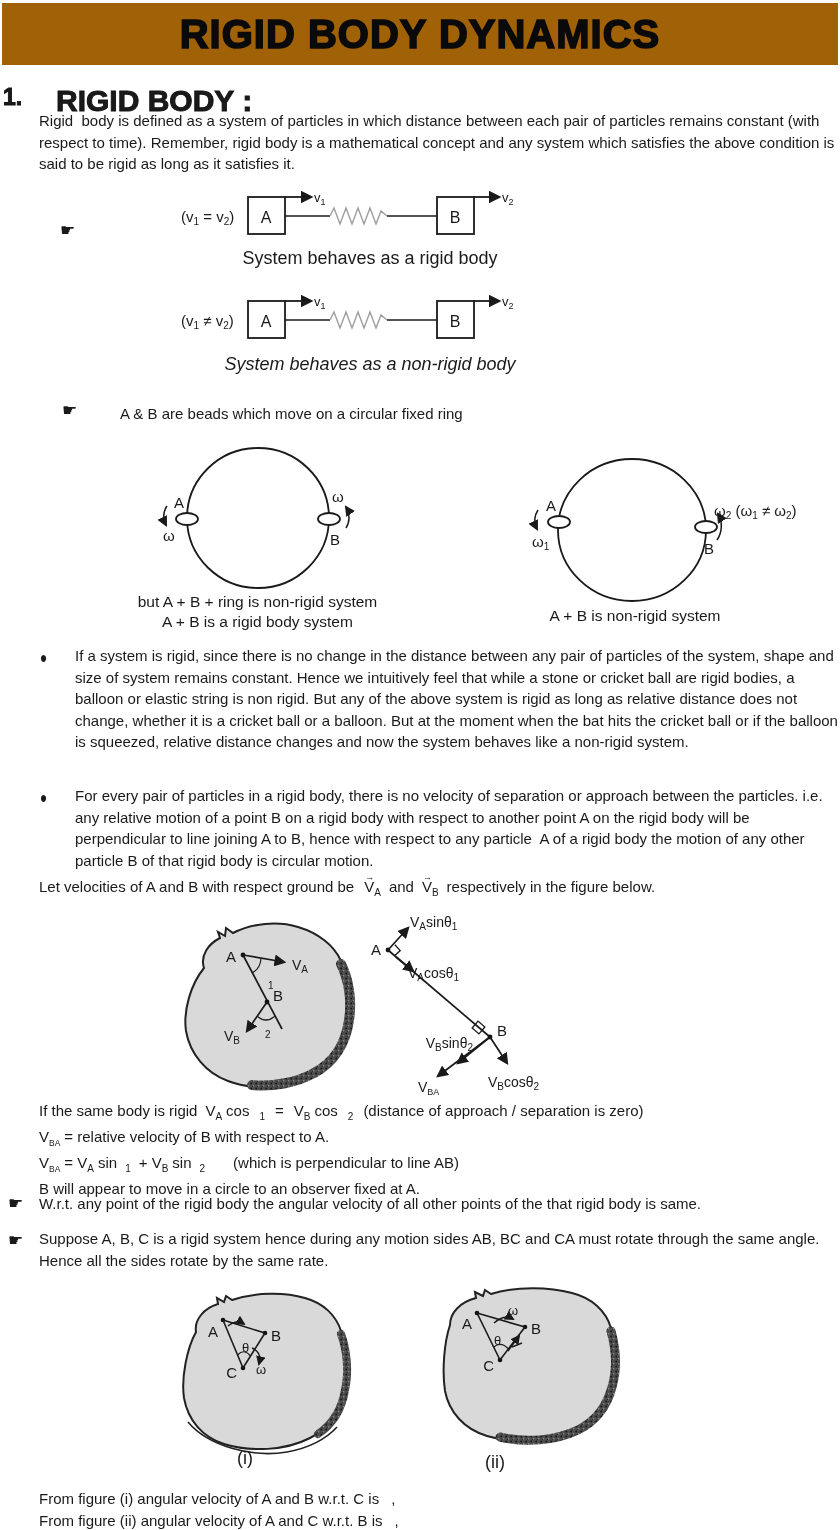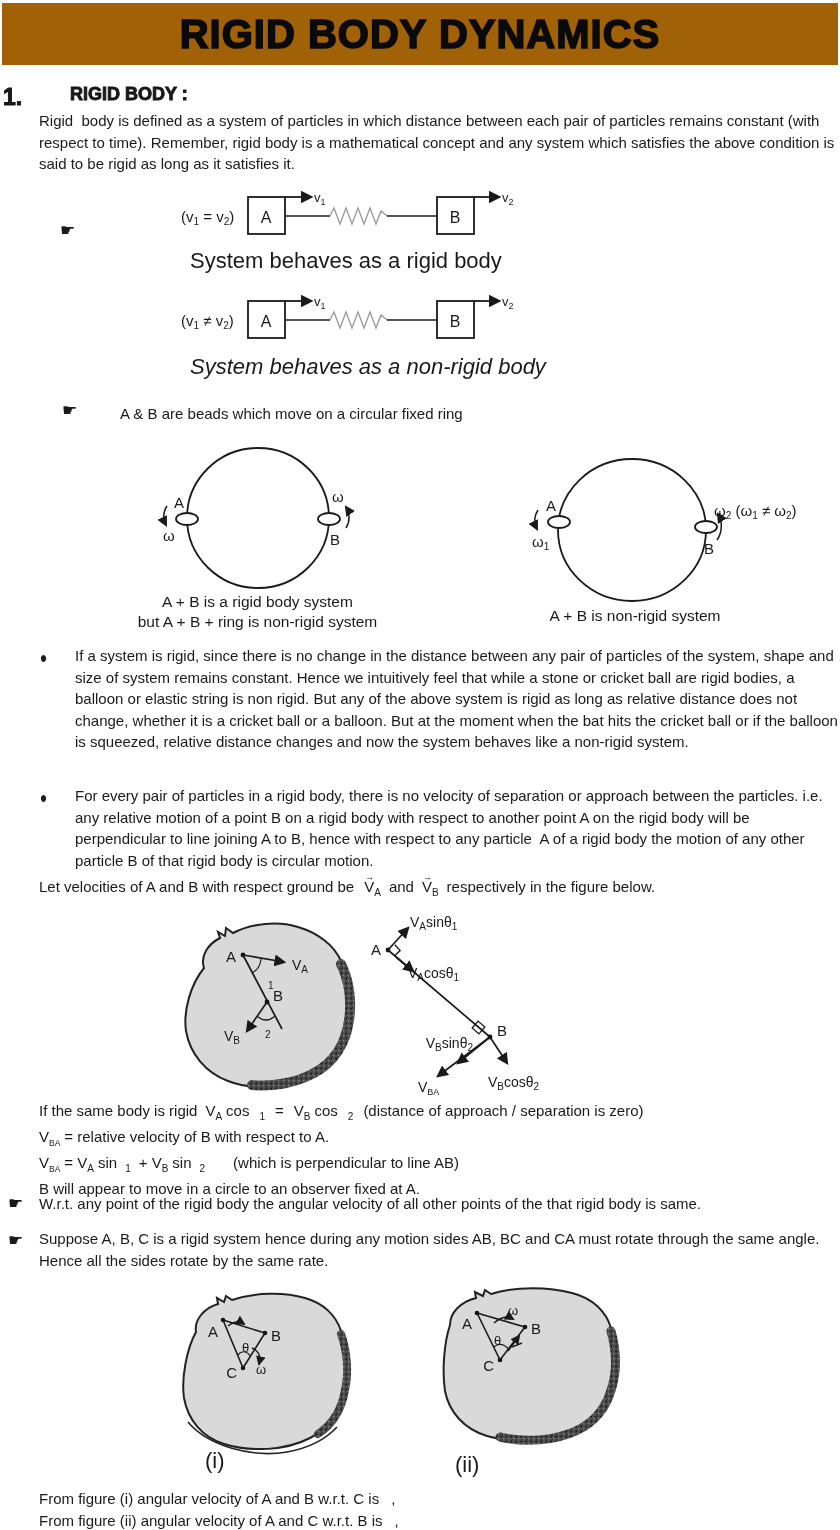--- a/index.html
+++ b/index.html
@@ -4,25 +4,25 @@
 <style>
   html,body{margin:0;padding:0;background:#ffffff;}
   .page{position:relative;width:840px;height:1530px;background:#fff;
         font-family:"Liberation Sans", sans-serif;color:#1a1a1a;overflow:hidden;}
   .abs{position:absolute;}
   .banner{left:2px;top:3px;width:836px;height:62px;background:#a16207;
           display:flex;align-items:center;justify-content:center;}
   .banner-title{font-size:40px;font-weight:bold;letter-spacing:1px;color:#0a0a0a;
                 -webkit-text-stroke:1.6px #0a0a0a;}
   .sec-num{left:3px;top:84px;font-size:23px;font-weight:bold;-webkit-text-stroke:0.9px #111;}
-  .sec-title{left:70px;top:84px;font-size:18px;font-weight:bold;-webkit-text-stroke:0.9px #111;}
+  .sec-title{left:56px;top:84px;font-size:30px;font-weight:bold;-webkit-text-stroke:0.9px #111;}
   .txt{font-size:15px;line-height:21.5px;white-space:pre-wrap;}
   .hand{font-size:17px;line-height:17px;}
   .bullet-glyph{font-size:12px;transform:scaleY(1.35);transform-origin:top;}
-  .cap{font-size:22px;text-align:left;}
+  .cap{font-size:18px;text-align:center;}
   .cap15{font-size:15.5px;line-height:20px;text-align:center;}
   .fline{font-size:15px;line-height:19.5px;}
   .sb{font-size:10px;vertical-align:-4px;}
   .sbt{font-size:8.5px;vertical-align:-3.5px;}
   .ml4{margin-left:4px}.ml8{margin-left:8px}.ml10{margin-left:10px}
   .ml12{margin-left:12px}.ml28{margin-left:28px}
   .vec{position:relative;display:inline-block;}
   .vec::before{content:"\2192";position:absolute;top:-9px;left:1px;font-size:9px;}
   svg{overflow:visible;}
   svg text{fill:#1a1a1a;}
@@ -97,22 +97,22 @@
     <ellipse cx="37" cy="79" rx="11" ry="6" fill="#fff" stroke="#1a1a1a" stroke-width="1.8"></ellipse>
     <text x="24" y="68" font-size="15">A</text>
     <path d="M17 66 C13 72 13 79 16 85" fill="none" stroke="#1a1a1a" stroke-width="1.5" marker-end="url(#ah)"></path>
     <text x="13" y="101" font-size="15">ω</text>
     <ellipse cx="179" cy="79" rx="11" ry="6" fill="#fff" stroke="#1a1a1a" stroke-width="1.8"></ellipse>
     <text x="182" y="62" font-size="15">ω</text>
     <path d="M196 88 C200 82 200 73 196 67" fill="none" stroke="#1a1a1a" stroke-width="1.5" marker-end="url(#ah)"></path>
     <text x="180" y="105" font-size="15">B</text>
   </svg>
   <div class="abs cap15" style="left:120px;top:592px;width:275px;">
+    <div>but A + B + ring is non-rigid system</div>
     <div>A + B is a rigid body system</div>
-    <div>but A + B + ring is non-rigid system</div>
   </div>
 
   <svg class="abs" style="left:520px;top:450px;" width="320" height="160">
     <ellipse cx="112" cy="80" rx="74" ry="71" fill="none" stroke="#1a1a1a" stroke-width="1.8"></ellipse>
     <ellipse cx="39" cy="72" rx="11" ry="6" fill="#fff" stroke="#1a1a1a" stroke-width="1.8"></ellipse>
     <text x="26" y="61" font-size="15">A</text>
     <path d="M18 60 C14 66 14 73 17 79" fill="none" stroke="#1a1a1a" stroke-width="1.5" marker-end="url(#ah)"></path>
     <text x="12" y="97" font-size="15"><tspan>ω</tspan><tspan font-size="10" dy="3">1</tspan></text>
     <ellipse cx="186" cy="77" rx="11" ry="6" fill="#fff" stroke="#1a1a1a" stroke-width="1.8"></ellipse>
     <path d="M197 90 C202 83 203 72 198 64" fill="none" stroke="#1a1a1a" stroke-width="1.5" marker-end="url(#ah)"></path>

